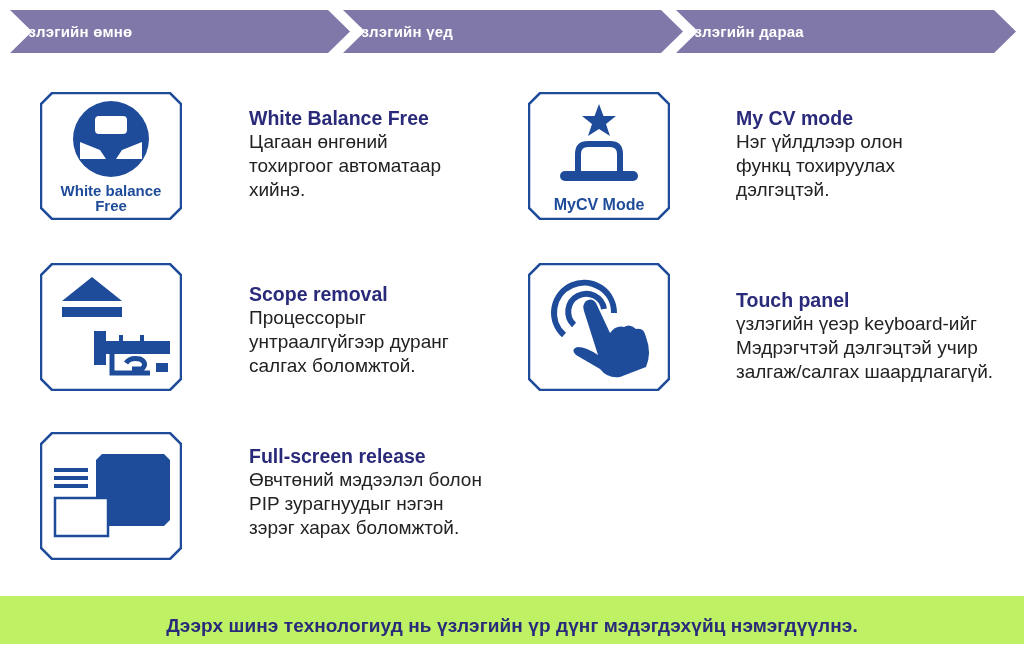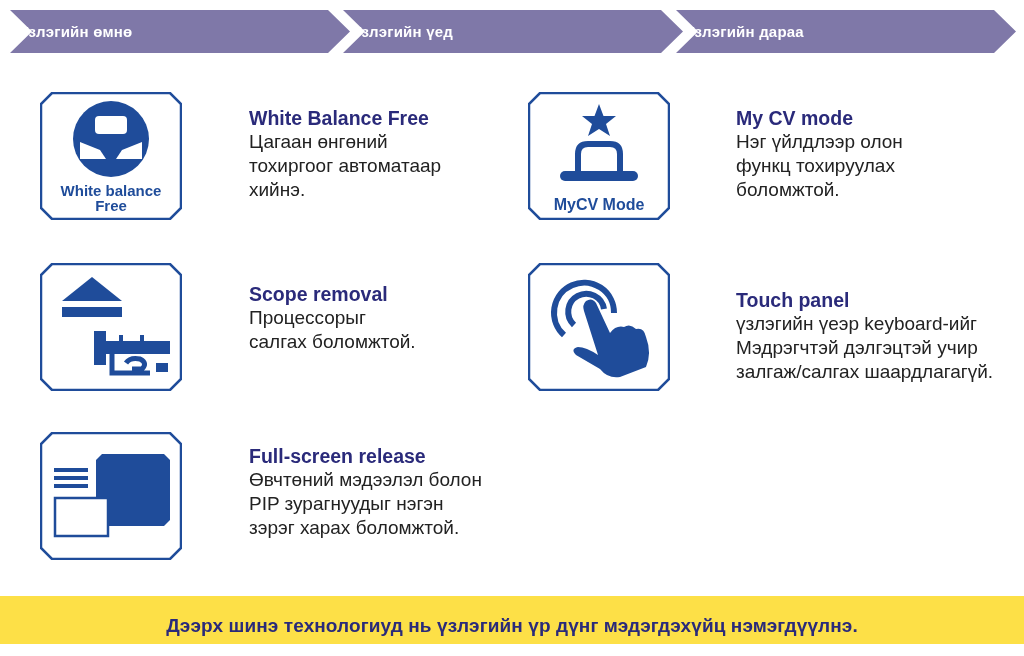--- a/index.html
+++ b/index.html
@@ -14,21 +14,21 @@
                   letter-spacing: 0.2px; }
 
     .feature { position: absolute; }
     .icon-box { position: absolute; width: 142px; height: 128px; }
     .icon-box svg { position: absolute; left: 0; top: 0; }
     .f-text { position: absolute; color: #222222; font-size: 19px; line-height: 24px; }
     .f-title { color: #2a2a7a; font-weight: bold; font-size: 19.5px; line-height: 24px; }
     .f-line { display: block; margin-left: 45px; }
 
     .footer { position: absolute; left: 0; top: 596px; width: 1024px; height: 48px;
-              background: #fde047; }
+              background: #bef264; }
     .footer-text { position: absolute; left: 0; top: 0; width: 1024px; height: 60px;
                    line-height: 60px; text-align: center; color: #2a2a7a;
                    font-weight: bold; font-size: 19px; letter-spacing: 0.1px; }
   </style>
 </head>
 <body>
 
 <div class="steps">
   <div class="step" style="left:10px; width:340px;">
     <svg width="340" height="43">
@@ -77,41 +77,42 @@
       <polygon points="71,12 75.5,24 88,24 78,32 82,44 71,37 60,44 64,32 54,24 66.5,24" fill="#1f4c9a"></polygon>
       <path d="M50,82 L50,62 Q50,52 60,52 L82,52 Q92,52 92,62 L92,82" fill="none" stroke="#1f4c9a" stroke-width="6"></path>
       <rect x="32" y="79" width="78" height="10" rx="5" fill="#1f4c9a"></rect>
       <text x="71" y="118" text-anchor="middle" fill="#1f4c9a" font-family="Liberation Sans, sans-serif" font-weight="bold" font-size="16">MyCV Mode</text>
     </svg>
   </div>
   <div class="f-text" style="left:163px; top:14px; width:300px;">
     <span class="f-title f-line">My CV mode</span>
     <span class="f-line">Нэг үйлдлээр олон</span>
     <span class="f-line">функц тохируулах</span>
-    <span class="f-line">боломжтой.</span>
+    <span class="f-line">дэлгэцтэй.</span>
   </div>
 </div>
 
 <div class="feature" style="left:40px; top:263px;">
   <div class="icon-box">
     <svg width="142" height="128" viewBox="0 0 142 128">
       <polygon points="12,1 130,1 141,12 141,116 130,127 12,127 1,116 1,12" fill="#fff" stroke="#1f4c9a" stroke-width="2.5"></polygon>
       <polygon points="52,14 82,38 22,38" fill="#1f4c9a"></polygon>
       <rect x="22" y="44" width="60" height="10" fill="#1f4c9a"></rect>
       <rect x="54" y="68" width="12" height="34" fill="#1f4c9a"></rect>
       <rect x="54" y="78" width="76" height="13" fill="#1f4c9a"></rect>
       <rect x="79" y="72" width="4" height="6" fill="#1f4c9a"></rect>
       <rect x="100" y="72" width="4" height="6" fill="#1f4c9a"></rect>
       <path d="M72,91 L72,110 L110,110 M86,100 Q90,94 100,96 Q108,100 102,106 L92,106" fill="none" stroke="#1f4c9a" stroke-width="5"></path>
       <rect x="116" y="100" width="12" height="9" fill="#1f4c9a"></rect>
     </svg>
   </div>
   <div class="f-text" style="left:164px; top:19px; width:300px;">
     <span class="f-title f-line">Scope removal</span>
     <span class="f-line">Процессорыг</span>
+    <span class="f-line">унтраалгүйгээр дуранг</span>
     <span class="f-line">салгах боломжтой.</span>
   </div>
 </div>
 
 <div class="feature" style="left:528px; top:263px;">
   <div class="icon-box">
     <svg width="142" height="128" viewBox="0 0 142 128">
       <polygon points="12,1 130,1 141,12 141,116 130,127 12,127 1,116 1,12" fill="#fff" stroke="#1f4c9a" stroke-width="2.5"></polygon>
       <path d="M36,72 A30,30 0 1 1 86,50" fill="none" stroke="#1f4c9a" stroke-width="6"></path>
       <path d="M46,62 A18,18 0 1 1 76,46" fill="none" stroke="#1f4c9a" stroke-width="6"></path>

